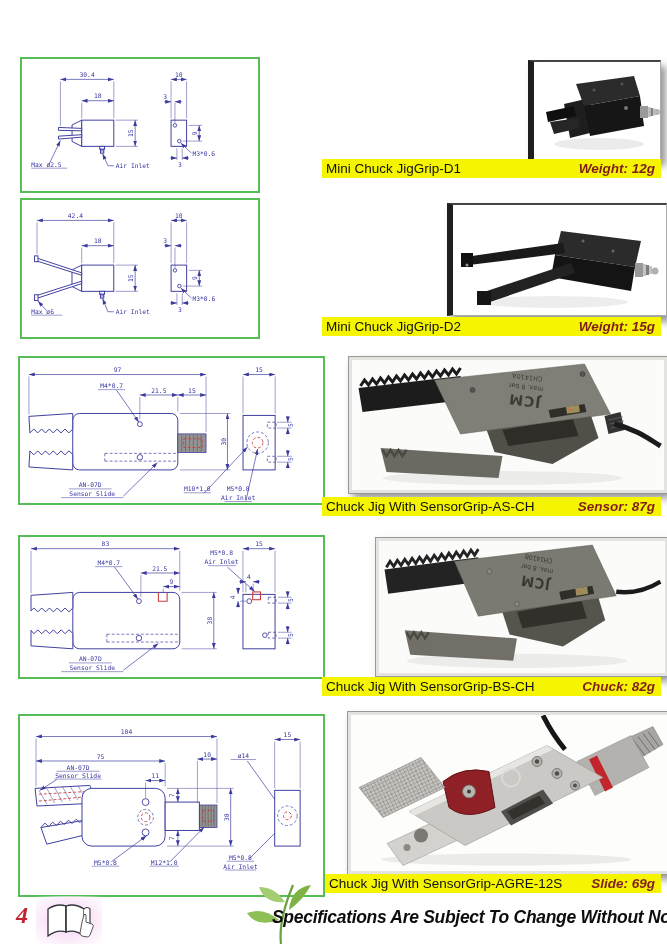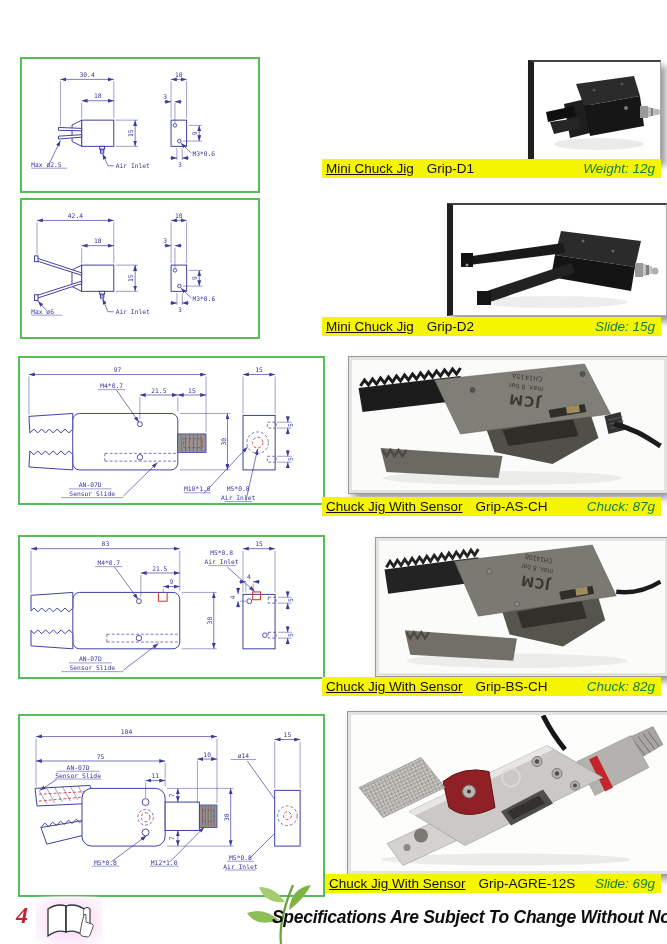--- a/index.html
+++ b/index.html
@@ -21,23 +21,23 @@
   .hat{stroke:#6a6a6a;stroke-width:.9;fill:none}
   
   .photo{position:absolute;background:#fff;}
   .photo svg{display:block;width:100%;height:100%;}
   .f-dark{border-left:6px solid #1f1f1f;border-top:2px solid #444;border-right:1px solid #aaa;
           border-bottom:1px solid #aaa;box-shadow:5px 6px 7px rgba(30,30,30,.45);}
   .f-light{border:3px solid #e4e3e0;outline:1px solid #999;box-shadow:4px 5px 8px rgba(30,30,30,.5);}
   
   .bar{position:absolute;left:322px;width:339px;height:19px;background:#f5f500;
        display:flex;align-items:center;padding:0 6px 0 4px;box-sizing:border-box;}
-  .bar .nm{font-size:13.5px;color:#111;white-space:nowrap;text-decoration:underline;}
-  .bar .md{font-size:13.5px;color:#111;margin-left:13px;white-space:nowrap;}
-  .bar .wt{margin-left:auto;font-size:13.5px;font-weight:normal;font-style:italic;color:#15803d;white-space:nowrap;}
+  .bar .nm{font-size:13.5px;color:#111;white-space:nowrap;}
+  .bar .md{font-size:13.5px;color:#111;white-space:nowrap;}
+  .bar .wt{margin-left:auto;font-size:13.5px;font-weight:bold;font-style:italic;color:#7f1d1d;white-space:nowrap;}
   
   .pagenum{position:absolute;left:16px;top:902px;font:italic bold 24px "Liberation Serif",serif;color:#c22330;}
   .bookwrap{position:absolute;left:36px;top:896px;width:66px;height:48px;
             background:radial-gradient(ellipse at center,#f3c9ef 0%,#fbe9fa 55%,rgba(255,255,255,0) 100%);}
   .leaf{position:absolute;left:245px;top:879px;width:68px;height:65px;}
   .fnote{position:absolute;left:272px;top:907px;white-space:nowrap;
          font:italic bold 17.5px "Liberation Sans",sans-serif;color:#0d0d0d;letter-spacing:-.3px;}
 </style>
 </head>
 <body>
@@ -211,21 +211,21 @@
       <rect x="190" y="59" width="3" height="12" fill="#c4c4c4"></rect>
         <rect x="193" y="60" width="3" height="10" fill="#7e7e7e"></rect>
       <rect x="196" y="61" width="3" height="8" fill="#c4c4c4"></rect>
         <circle cx="202" cy="66" r="3.5" fill="#b0b0b0"></circle>
     </svg>
   </div>
 
   <div class="bar" style="top:317px">
     <span class="nm">Mini Chuck Jig</span>
     <span class="md">Grip-D2</span>
-    <span class="wt">Slide: 15g</span>
+    <span class="wt">Weight: 15g</span>
   </div>
 
   <div class="dbox" style="left:18px;top:356px;width:307px;height:149px">
     <svg viewBox="0 0 307 149">
       <defs>
           <marker id="a3" markerWidth="6.5" markerHeight="4.5" refX="6" refY="2" orient="auto-start-reverse" markerUnits="userSpaceOnUse">
             <path d="M0,0L6,2L0,4Z" fill="#3b3b9e"></path>
           </marker>
         </defs>
       <g>
@@ -319,21 +319,21 @@
         <circle cx="230" cy="14" r="2.5" fill="#555" stroke="#333" stroke-width=".5"></circle>
       <polygon points="252,56 268,52 272,70 256,74" fill="#333"></polygon>
       <path d="M256,60 L270,57 M257,64 L271,61 M258,68 L272,65" stroke="#5a5a5a" stroke-width="1" fill="none"></path>
       <path d="M262,64 C285,70 295,78 308,86" stroke="#1b1b1b" stroke-width="5" fill="none"></path>
     </svg>
   </div>
 
   <div class="bar" style="top:497px">
     <span class="nm">Chuck Jig With Sensor</span>
     <span class="md">Grip-AS-CH</span>
-    <span class="wt">Chuck: 87g</span>
+    <span class="wt">Sensor: 87g</span>
   </div>
 
   <div class="dbox" style="left:18px;top:535px;width:307px;height:144px">
     <svg viewBox="0 0 307 144">
       <defs>
           <marker id="a4" markerWidth="6.5" markerHeight="4.5" refX="6" refY="2" orient="auto-start-reverse" markerUnits="userSpaceOnUse">
             <path d="M0,0L6,2L0,4Z" fill="#3b3b9e"></path>
           </marker>
         </defs>
       <g>

